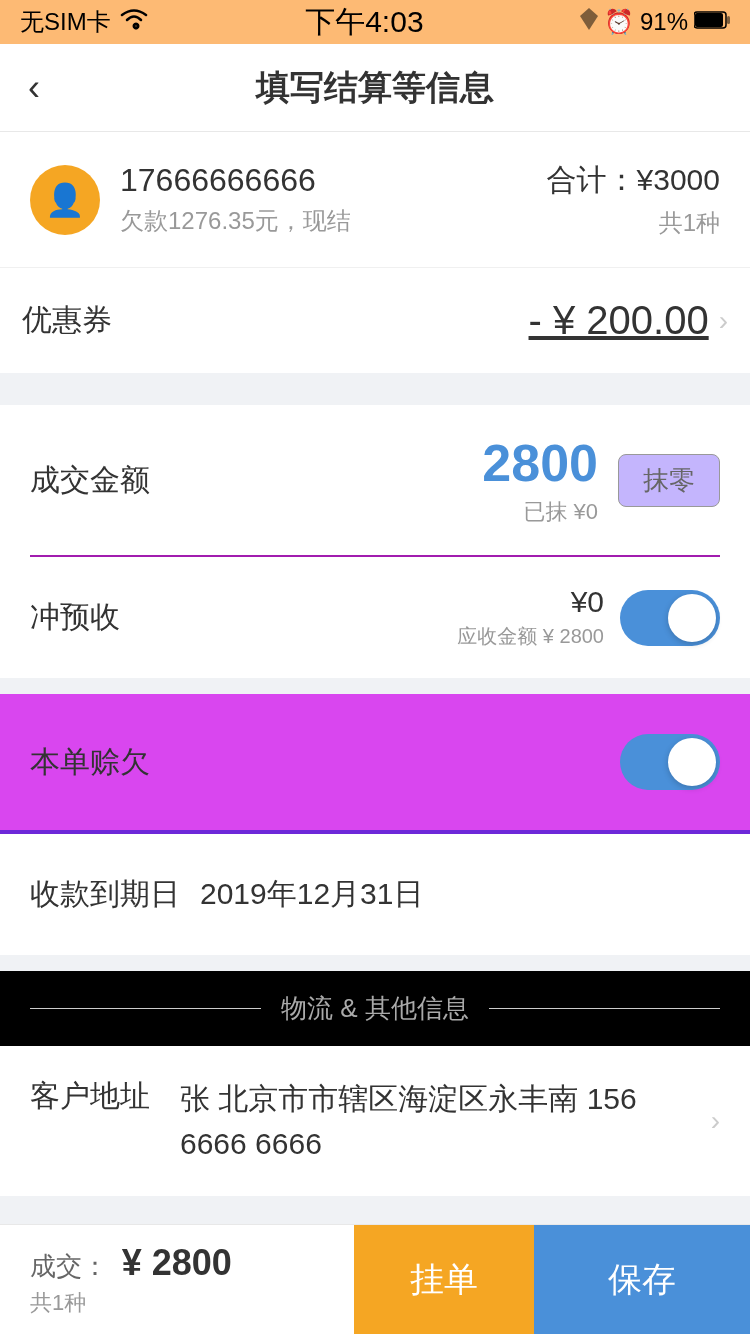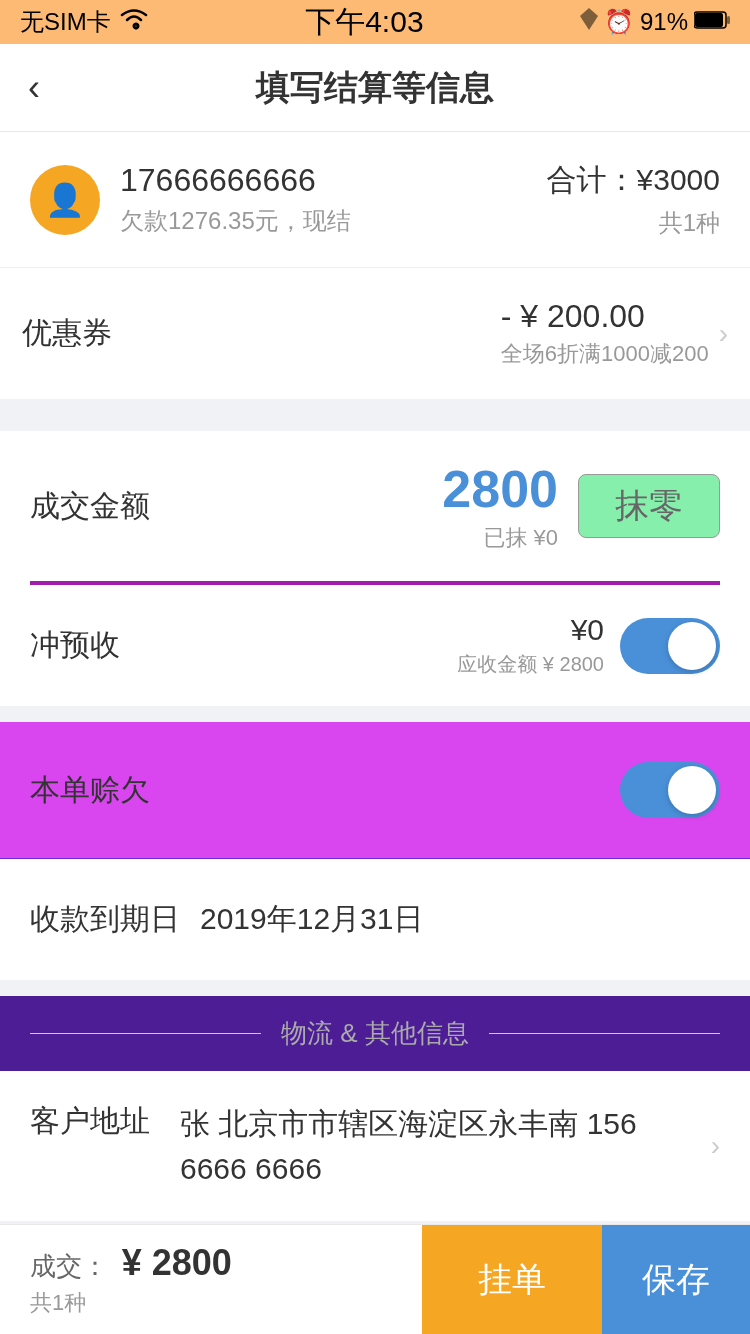--- a/index.html
+++ b/index.html
@@ -94,21 +94,21 @@
     .coupon-row {
       display: flex;
       align-items: center;
       justify-content: space-between;
       padding: 30px 22px;
       background: #fff;
       border-top: 1px solid #f0f0f0;
     }
     .coupon-label { font-size: 30px; color: #333; }
     .coupon-right { display: flex; align-items: center; gap: 10px; }
-    .coupon-discount { font-size: 32px; color: #333; }
+    .coupon-discount { font-size: 40px; color: #333; text-decoration: underline; }
     .coupon-desc { font-size: 22px; color: #999; margin-top: 4px; text-align: right; }
     .chevron-icon { color: #ccc; font-size: 28px; }
 
     
     .section-divider {
       height: 16px;
       background: #f0f2f5;
     }
 
     
@@ -116,38 +116,38 @@
       background: #fff;
       padding: 0 30px;
       margin-bottom: 0;
     }
 
     .amount-row {
       display: flex;
       align-items: center;
       justify-content: space-between;
       padding: 28px 0;
-      border-bottom: 4px solid #a21caf;
+      border-bottom: 2px solid #a21caf;
     }
     .amount-row:last-child { border-bottom: none; }
     .row-label { font-size: 30px; color: #333; }
 
     .amount-right { display: flex; align-items: center; gap: 20px; }
     .amount-value {
       font-size: 52px;
       font-weight: 600;
       color: #4a90d9;
     }
     .round-btn {
       border: 1px solid #999;
       border-radius: 8px;
-      padding: 8px 36px;
-      font-size: 34px;
+      padding: 8px 24px;
+      font-size: 26px;
       color: #666;
-      background: #86efac;
+      background: #c4b5fd;
       cursor: pointer;
     }
     .sub-text { font-size: 22px; color: #999; text-align: right; margin-top: 4px; }
 
     
     .advance-row {
       display: flex;
       align-items: center;
       justify-content: space-between;
       padding: 28px 0;
@@ -201,21 +201,21 @@
       display: flex;
       align-items: center;
       gap: 20px;
       padding: 40px 0;
     }
     .due-label { font-size: 30px; color: #333; }
     .due-date { font-size: 30px; color: #333; }
 
     
     .logistics-divider {
-      background: #4c1d95;
+      background: #000000;
       padding: 20px 30px;
       display: flex;
       align-items: center;
       justify-content: center;
       gap: 20px;
       margin-top: 16px;
     }
     .divider-line {
       flex: 1;
       height: 1px;
@@ -268,21 +268,21 @@
       background: #f5a623;
       display: flex;
       align-items: center;
       justify-content: center;
       font-size: 34px;
       color: #fff;
       font-weight: 500;
       cursor: pointer;
     }
     .btn-save {
-      width: 148px;
+      width: 216px;
       height: 110px;
       background: #4a90d9;
       display: flex;
       align-items: center;
       justify-content: center;
       font-size: 34px;
       color: #fff;
       font-weight: 500;
       cursor: pointer;
     }
@@ -348,21 +348,20 @@
         <div class="total">合计：¥3000</div>
         <div class="count">共1种</div>
       </div>
     </div>
 
     <div class="coupon-row">
       <div class="coupon-label">优惠券</div>
       <div class="coupon-right">
         <div>
           <div class="coupon-discount">- ¥ 200.00</div>
-          <div class="coupon-desc">全场6折满1000减200</div>
         </div>
         <div class="chevron-icon">›</div>
       </div>
     </div>
   </div>
 
   <div class="section-divider"></div>
 
   <div class="amount-section card">
 
@@ -391,21 +390,21 @@
 
   <div class="section-divider"></div>
 
   <div class="arrearage-section card">
     <div class="arrearage-row">
       <div class="row-label">本单赊欠</div>
       <div class="toggle"></div>
     </div>
   </div>
 
-  <div class="due-section card" style="margin-top: 0; border-top: 1px solid #6d28d9;">
+  <div class="due-section card" style="margin-top: 0; border-top: 4px solid #6d28d9;">
     <div class="due-row">
       <div class="due-label">收款到期日</div>
       <div class="due-date">2019年12月31日</div>
     </div>
   </div>
 
   <div class="logistics-divider">
     <div class="divider-line"></div>
     <div class="divider-text">物流 &amp; 其他信息</div>
     <div class="divider-line"></div>

